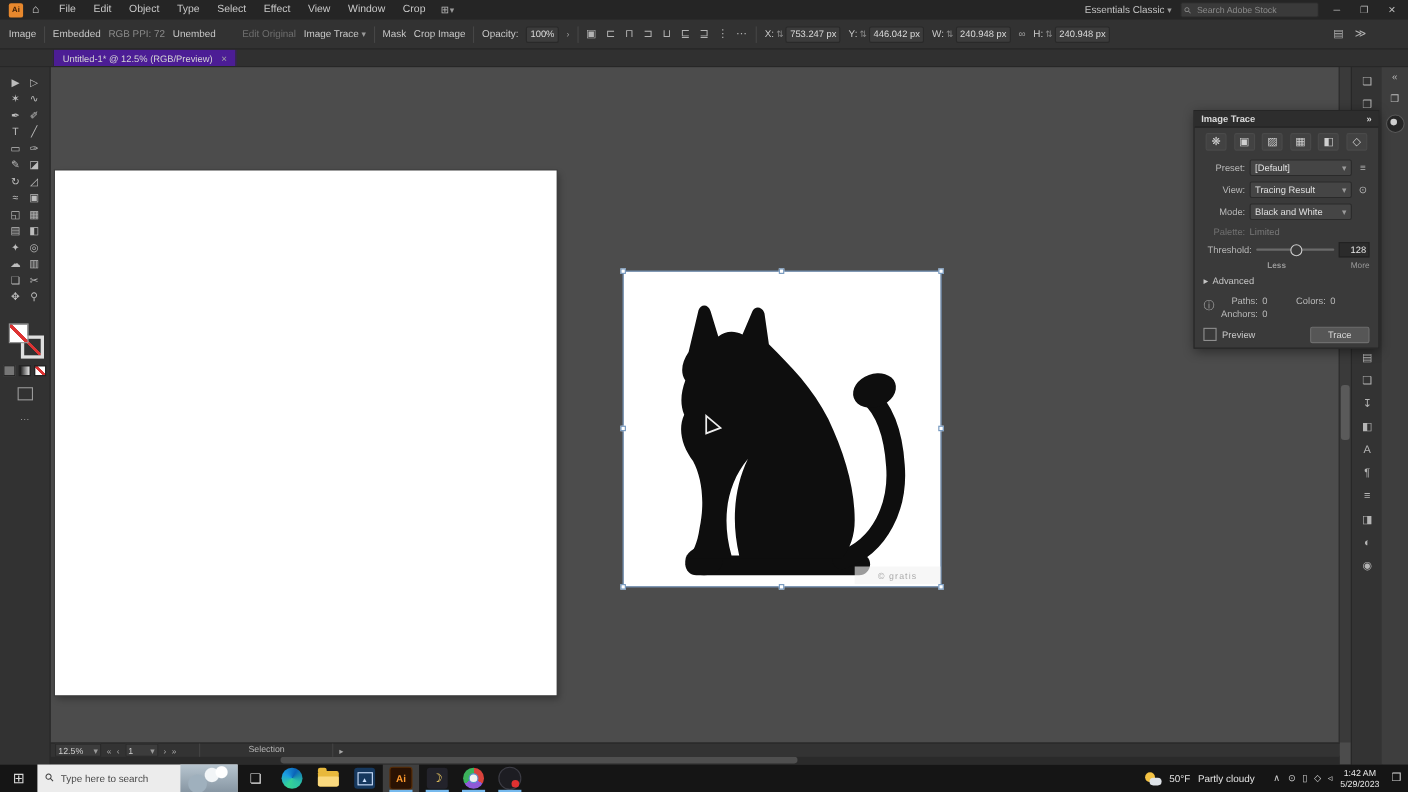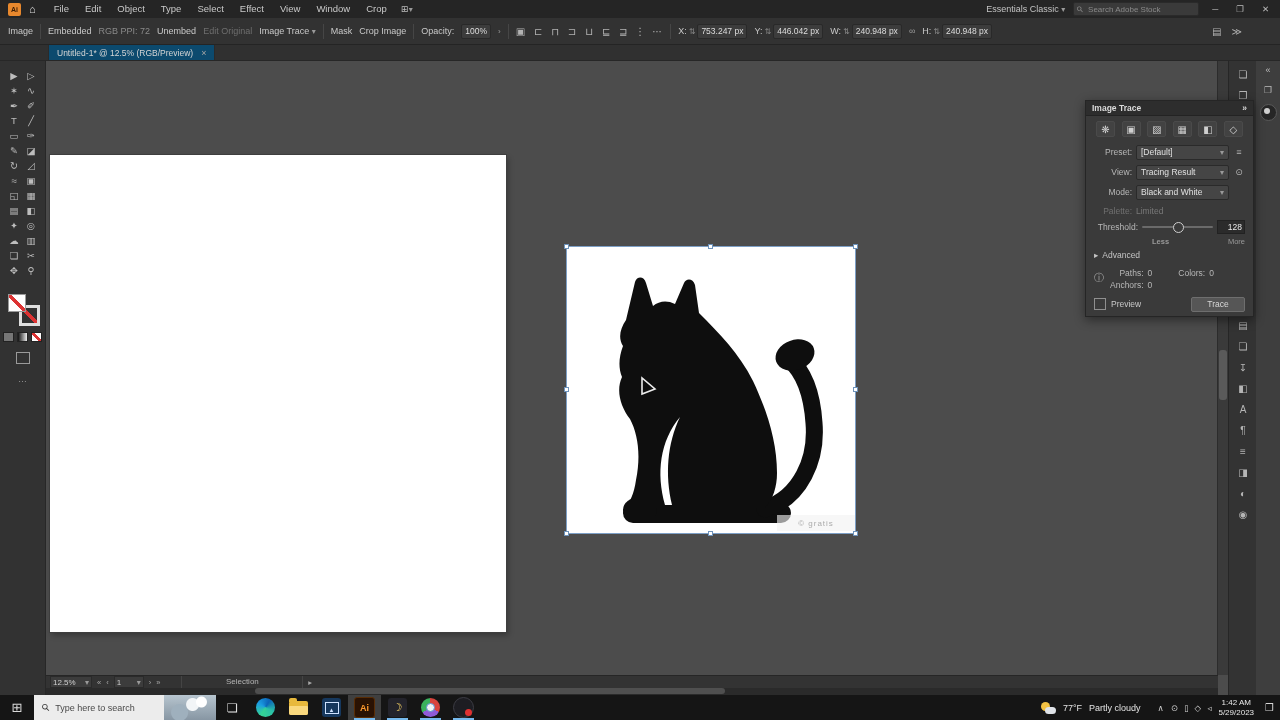--- a/index.html
+++ b/index.html
@@ -22,35 +22,35 @@
   #stock-search .mag{color:#8b8b8b;font-size:8px;transform:rotate(-45deg);}
   #stock-search input{flex:1;background:transparent;border:none;outline:none;color:#bbb;font-size:8px;width:80px;}
   #stock-search input::placeholder{color:#8a8a8a;}
   .winctl{color:#bdbdbd;font-size:8.5px;padding:0 5px;}
   
   #controlbar{position:absolute;left:0;top:18px;right:0;height:26px;background:#323232;
               border-bottom:1px solid #242424;display:flex;align-items:center;z-index:29;
               color:#c9c9c9;font-size:9px;padding:0 8px;gap:7px;}
   .cb-sep{width:1px;height:15px;background:#464646;}
   .cb-dim{color:#8a8a8a;}
-  .cb-disabled{color:#6e6e6e;}
+  .cb-disabled{color:#6e6e6e;margin-left:17px;}
   .cb-btn{cursor:default;}
   .valbox{background:#3c3c3c;border:1px solid #292929;border-radius:2px;padding:0 3px;
           height:13px;display:flex;align-items:center;color:#ddd;font-size:8.5px;}
   .chev{color:#9a9a9a;font-size:8px;}
   #align-icons{display:flex;gap:5px;color:#b3b3b3;font-size:10px;}
   #align-icons span{width:12px;text-align:center;}
   .tf{display:flex;align-items:center;gap:2px;}
   .tf .lbl{color:#c9c9c9;}
   .tf .stp{color:#8a8a8a;font-size:8px;}
   #cb-right{margin-left:auto;display:flex;gap:10px;color:#b3b3b3;font-size:10px;padding-right:30px;}
   
   #tabbar{position:absolute;left:0;top:44px;right:0;height:16px;background:#303030;z-index:28;
           border-bottom:1px solid #272727;display:flex;align-items:flex-end;}
-  #doc-tab{margin-left:48px;height:15px;background:#0c4a6e;border:1px solid #2a2a2a;border-bottom:none;
+  #doc-tab{margin-left:48px;height:15px;background:#4c1d95;border:1px solid #2a2a2a;border-bottom:none;
            display:flex;align-items:center;gap:8px;padding:0 8px;color:#d5d5d5;font-size:8.5px;}
   #doc-tab .x{color:#a5a5a5;font-size:9px;}
   
   #toolbar{position:absolute;left:0;top:60px;bottom:25px;width:45px;background:#323232;
            border-right:1px solid #272727;z-index:27;}
   #tools{display:grid;grid-template-columns:17px 17px;justify-content:center;margin-top:8px;}
   .tool{height:15px;display:flex;align-items:center;justify-content:center;color:#bdbdbd;font-size:9.5px;}
   #fillstroke{position:relative;width:30px;height:30px;margin:16px auto 0;}
   #stroke-swatch{position:absolute;left:11px;top:11px;width:15px;height:15px;border:3px solid #dfdfdf;
                  background:linear-gradient(45deg,transparent 43%,#d33 43%,#d33 57%,transparent 57%);}
@@ -543,21 +543,21 @@
     </div>
     <div class="tb-app">
       <div id="rec-icon"></div>
       <div class="underline"></div>
     </div>
     <div id="tb-right">
       <div id="weather-mini">
         <div class="sun"></div>
         <div class="cloud"></div>
       </div>
-      <span>77°F</span>
+      <span>50°F</span>
       <span>Partly cloudy</span>
       <span class="tray-icon" style="margin-left:10px">∧</span>
       <div style="display:flex;gap:6px">
 
       <span class="tray-icon">⊙</span>
           <span class="tray-icon">▯</span>
           <span class="tray-icon">◇</span>
           <span class="tray-icon">◃</span>
         </div>
       <div id="clock">

